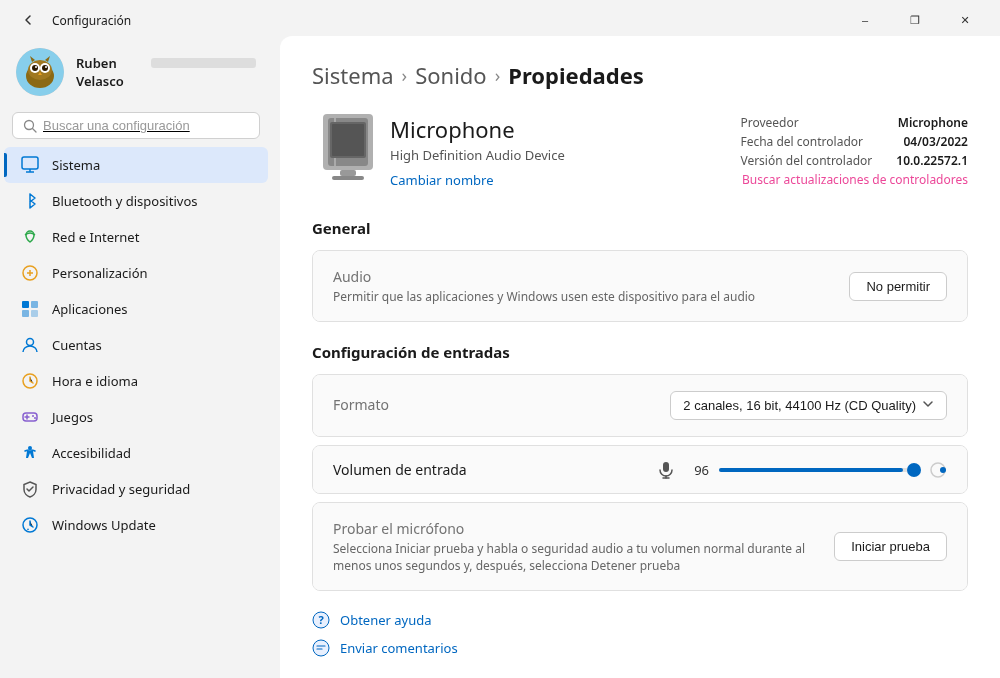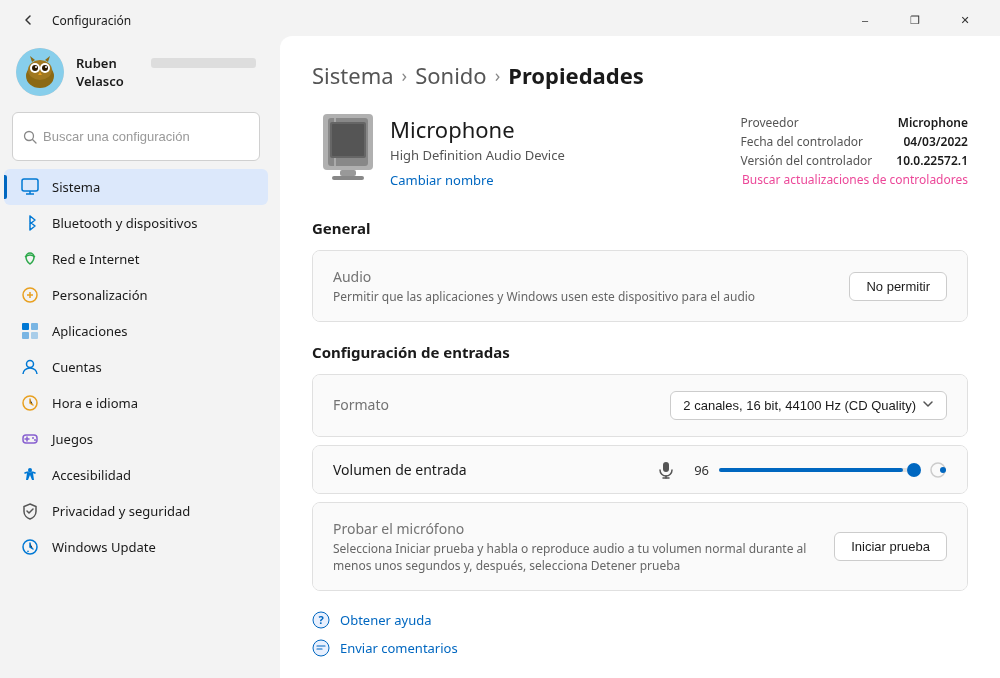--- a/index.html
+++ b/index.html
@@ -87,22 +87,23 @@
     .user-name { font-size: 13px; font-weight: 600; color: #1a1a1a; }
     .user-email { font-size: 11px; color: #666; }
 
     .search-box {
       margin: 0 12px 8px 12px;
       display: flex;
       align-items: center;
       background: white;
       border: 1px solid #d0d0d0;
       border-radius: 6px;
-      padding: 16px 10px;
+      padding: 5px 10px;
       gap: 6px;
+      text-decoration: underline;
     }
     .search-input {
       border: none;
       outline: none;
       background: transparent;
       font-size: 13px;
       flex: 1;
       color: #333;
     }
     .search-input::placeholder { color: #999; }
@@ -563,21 +564,21 @@
             <circle cx="14" cy="9" r="3" fill="#0067c0"></circle>
           </svg>
         </div>
       </div>
     </div>
 
     <div class="card">
       <div class="card-row">
         <div class="card-row-info">
           <div class="card-row-label">Probar el micrófono</div>
-          <div class="card-row-desc">Selecciona Iniciar prueba y habla o reproduce audio a tu volumen normal durante al menos unos segundos y, después, selecciona Detener prueba</div>
+          <div class="card-row-desc">Selecciona Iniciar prueba y habla o seguridad audio a tu volumen normal durante al menos unos segundos y, después, selecciona Detener prueba</div>
         </div>
         <button class="btn-outline">Iniciar prueba</button>
       </div>
     </div>
 
     <div class="help-links">
       <a class="help-link">
         <svg width="18" height="18" viewBox="0 0 18 18">
           <circle cx="9" cy="9" r="8" fill="#e8f0fe" stroke="#0067c0" stroke-width="1"></circle>
           <text x="9" y="13" text-anchor="middle" font-size="11" fill="#0067c0" font-weight="bold">?</text>

